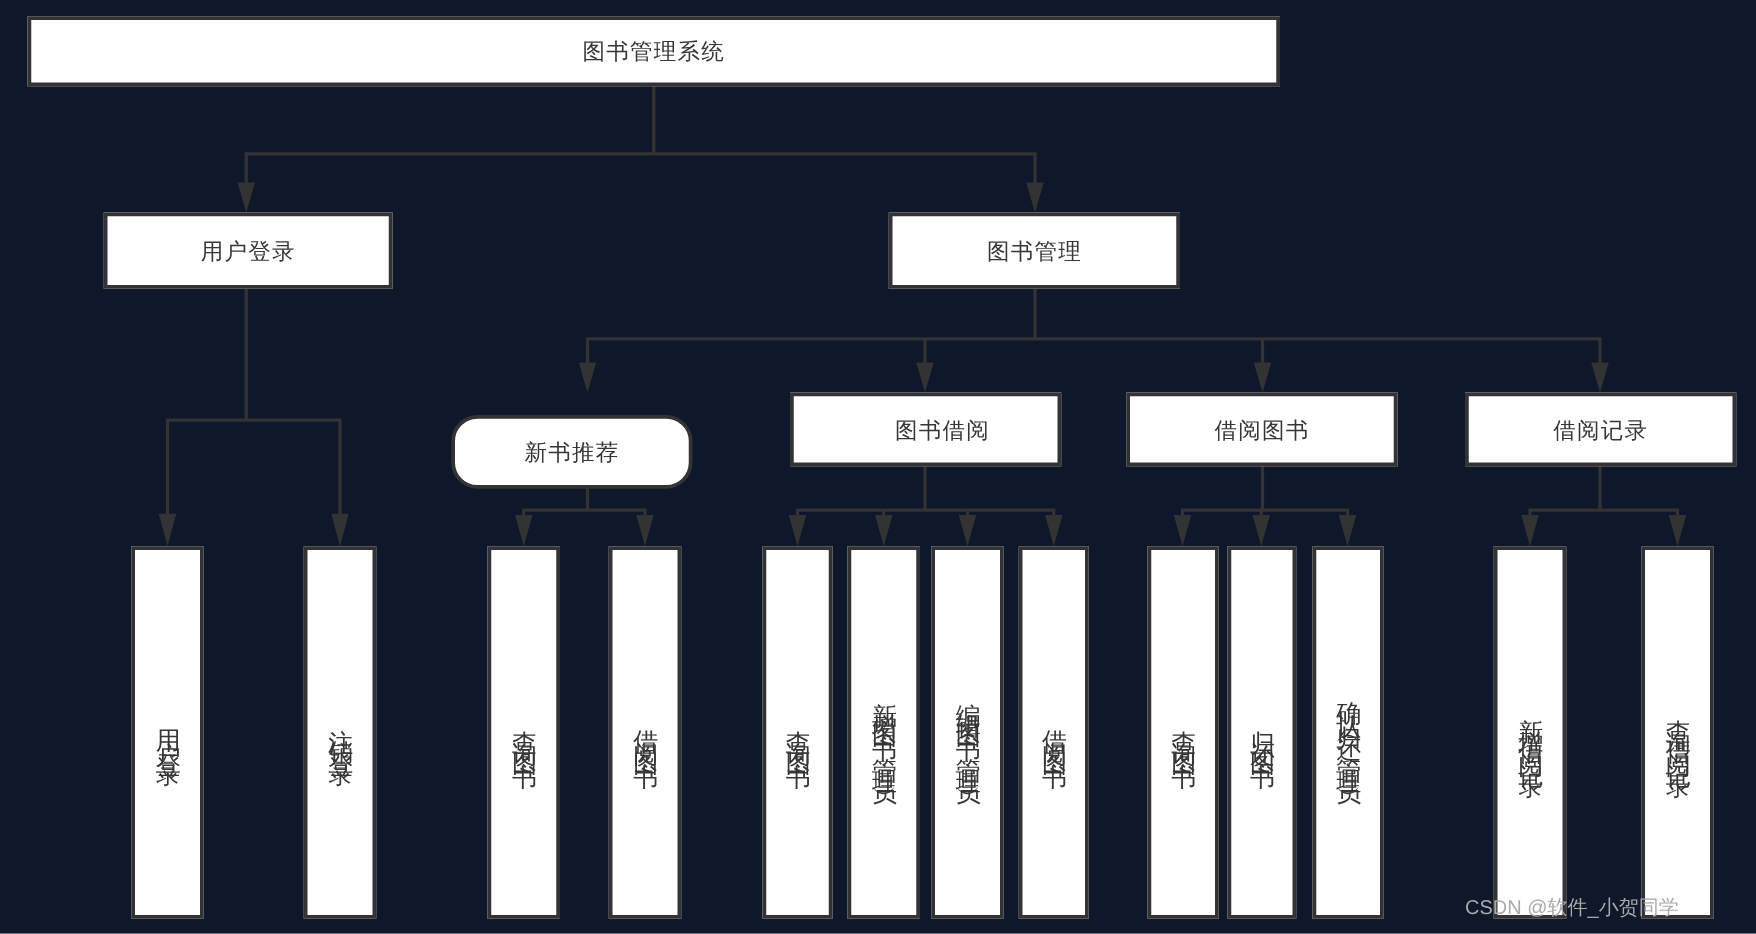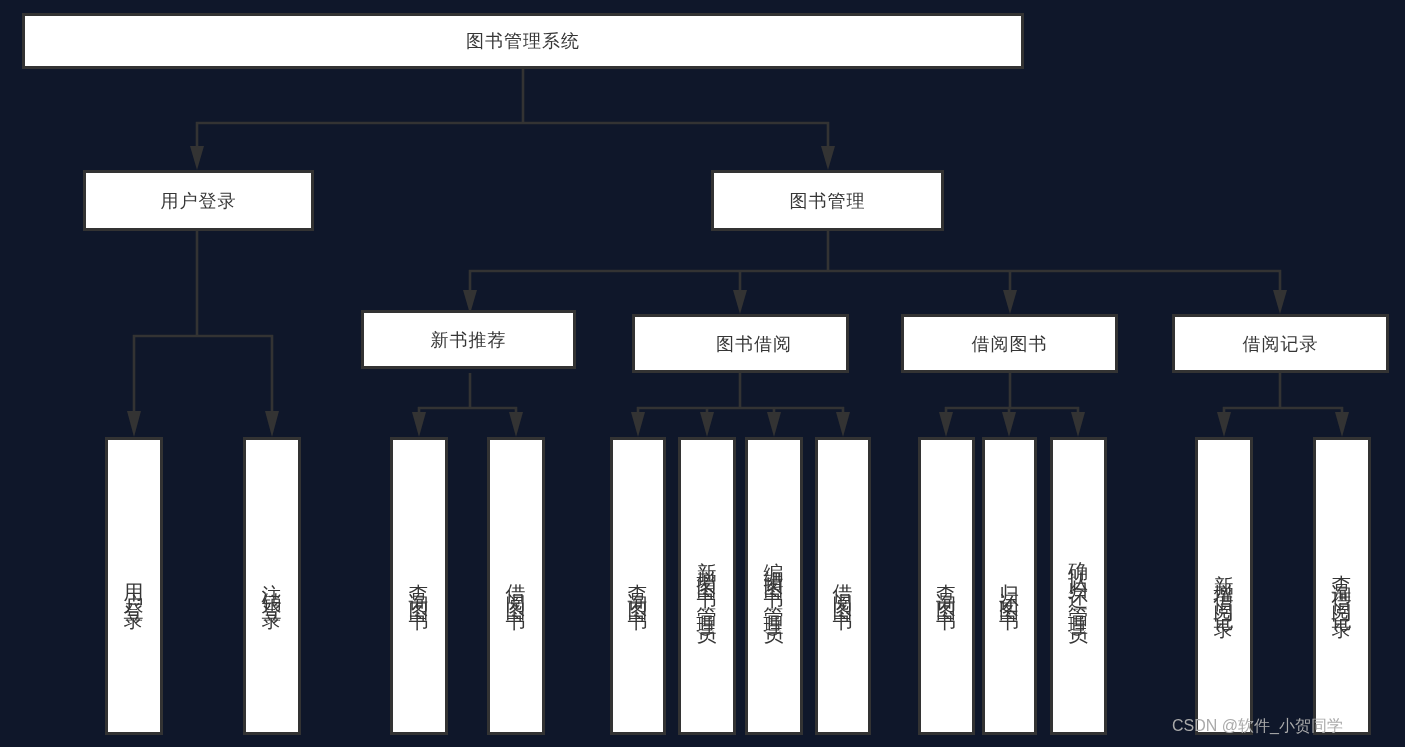--- a/index.html
+++ b/index.html
@@ -122,21 +122,21 @@
     <span class="h-label">图书管理系统</span>
   </div>
 
   <div class="box" style="left:83px; top:170px; width:231px; height:61px;">
     <span class="h-label">用户登录</span>
   </div>
   <div class="box" style="left:711px; top:170px; width:233px; height:61px;">
     <span class="h-label">图书管理</span>
   </div>
 
-  <div class="box" style="left:361px; top:310px; width:215px; height:59px;">
+  <div class="box" style="left:361px; top:332px; width:193px; height:59px;border-radius:21px;">
     <span class="h-label">新书推荐</span>
   </div>
   <div class="box" style="left:632px; top:314px; width:217px; height:59px;padding-left:27px;">
     <span class="h-label">图书借阅</span>
   </div>
   <div class="box" style="left:901px; top:314px; width:217px; height:59px;">
     <span class="h-label">借阅图书</span>
   </div>
   <div class="box" style="left:1172px; top:314px; width:217px; height:59px;">
     <span class="h-label">借阅记录</span>

